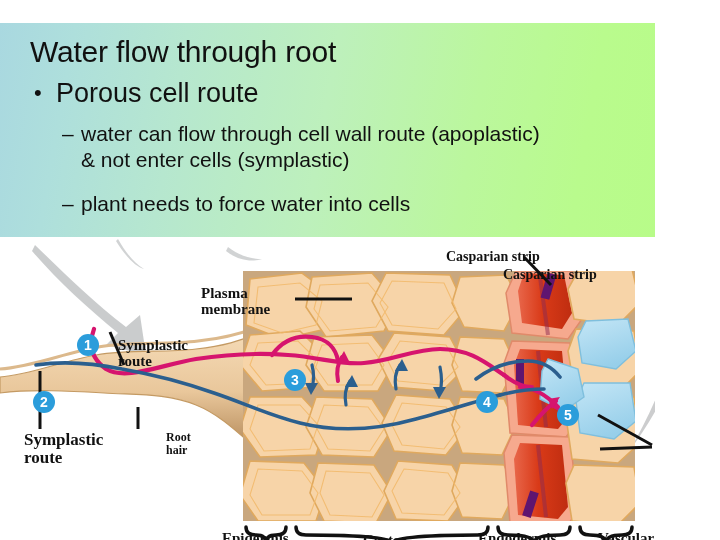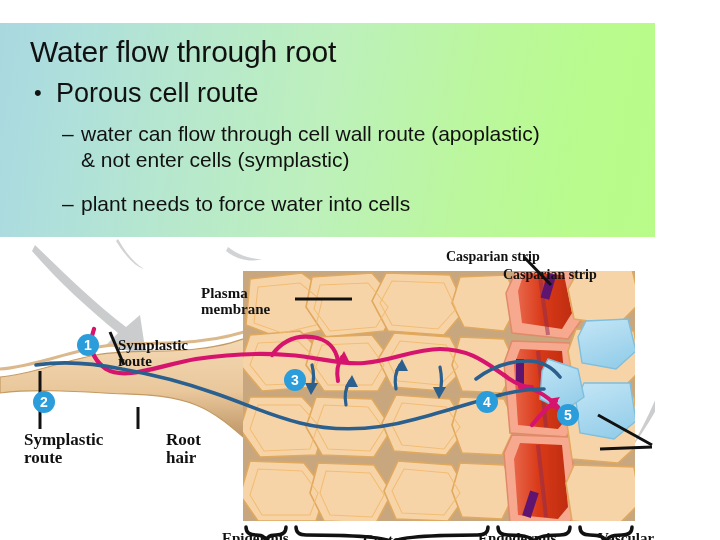--- a/index.html
+++ b/index.html
@@ -301,21 +301,21 @@
 
     <div class="dlabel" style="left:201px; top:48px; font-size:15px; width:92px;">Plasma
 membrane</div>
 
     <div class="dlabel" style="left:118px; top:100px; font-size:15px;">Symplastic
 route</div>
 
     <div class="dlabel" style="left:24px; top:194px; font-size:17px;">Symplastic
 route</div>
 
-    <div class="dlabel" style="left:166px; top:194px; font-size:17px;">Root
+    <div class="dlabel" style="left:166px; top:194px; font-size:12px;">Root
 hair</div>
 
     <div class="dlabel" style="left:446px; top:12px; font-size:14px;">Casparian strip</div>
 
     <div class="dlabel" style="left:503px; top:30px; font-size:14px;">Casparian strip</div>
 
 
     <div class="dlabel" style="left:222px; top:293px; font-size:15px;">Epidermis</div>
 
     <div class="dlabel" style="left:363px; top:295px; font-size:15px;">Cortex</div>

